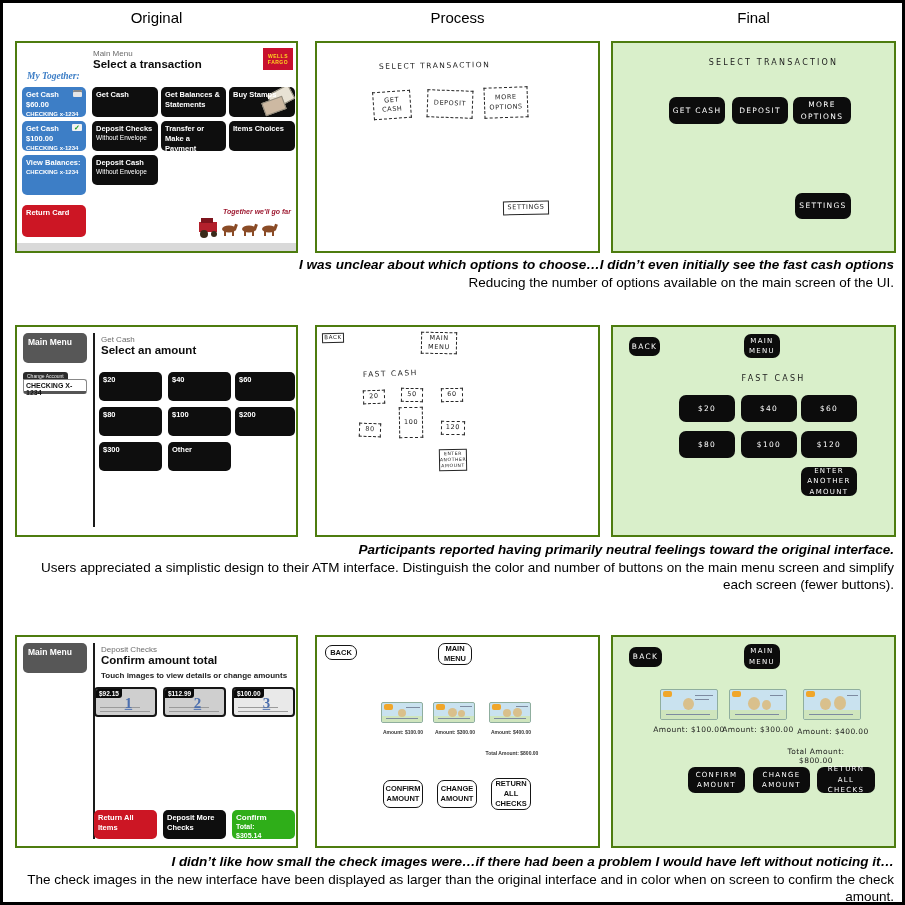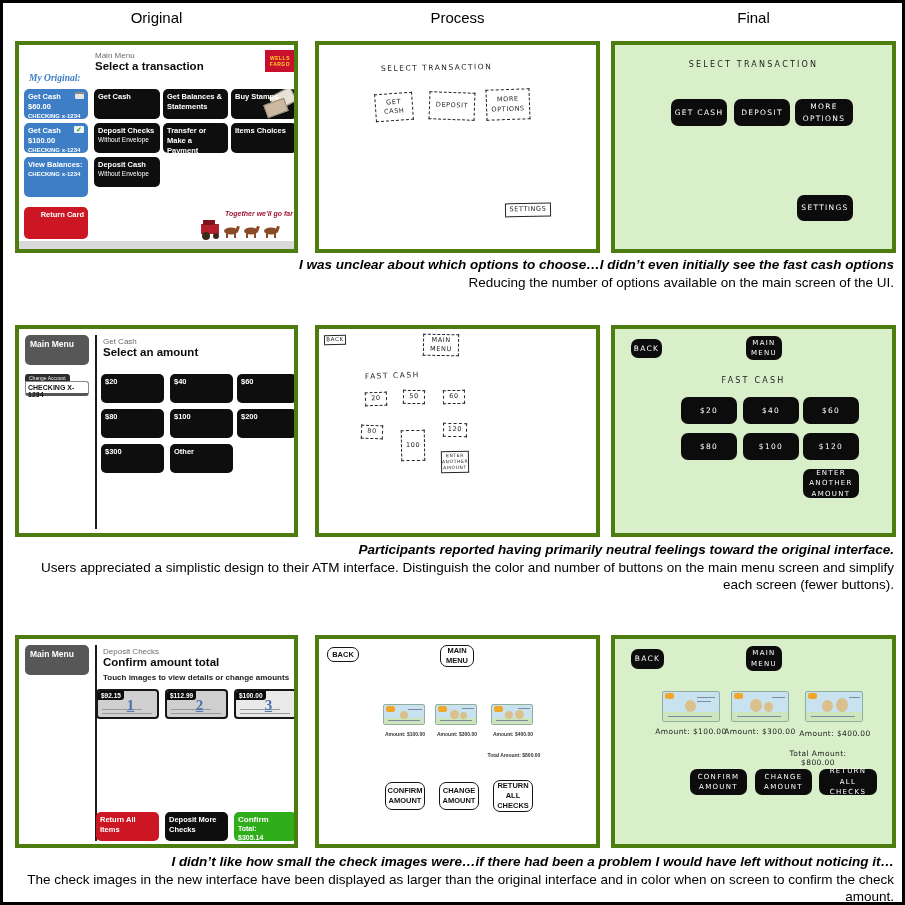--- a/index.html
+++ b/index.html
@@ -1,18 +1,18 @@
 <!DOCTYPE html>
 <html><head>
 <meta charset="utf-8">
 <style>
   html,body{margin:0;padding:0;background:#fff;}
   .canvas{position:relative;width:905px;height:905px;box-sizing:border-box;border:3px solid #000;background:#fff;overflow:hidden;font-family:"Liberation Sans",sans-serif;}
   .colhead{position:absolute;top:6px;height:22px;text-align:center;font-size:15px;color:#000;}
-  .panel{position:absolute;box-sizing:border-box;border:4px solid #4d7c0f;background:#fff;overflow:hidden;}
+  .panel{position:absolute;box-sizing:border-box;border:2px solid #4d7c0f;background:#fff;overflow:hidden;padding-left:20px;}
   .green{background:#d9efca;}
   
   .cap{position:absolute;right:8px;width:882px;text-align:right;font-size:13.5px;line-height:17.5px;color:#000;}
   .cap .q{font-style:italic;font-weight:bold;}
   
   .h-small{position:absolute;color:#6b6b6b;font-size:8px;}
   .h-big{position:absolute;color:#0c0c0c;font-size:11.5px;font-weight:bold;}
   .atm-btn{position:absolute;background:#0e0e0e;color:#fff;border-radius:5px;padding:3px 4px;box-sizing:border-box;font-size:7.5px;font-weight:bold;line-height:1.3;overflow:hidden;}
   .atm-btn .sub{display:block;font-size:6.5px;font-weight:normal;}
   .fav{position:absolute;background:#3d7ec6;color:#fff;border-radius:5px;padding:3px 4px;box-sizing:border-box;font-size:7.5px;font-weight:bold;line-height:1.35;}
@@ -60,21 +60,21 @@
   <div class="colhead" style="left:12px;width:283px;">Original</div>
   <div class="colhead" style="left:608px;width:285px;">Final</div>
 
   <div class="panel" style="left:12px;top:38px;width:283px;height:212px;">
     <div class="h-small" style="left:76px;top:6px;">Main Menu</div>
     <div class="h-big" style="left:76px;top:15px;">Select a transaction</div>
     <div class="wf" style="left:246px;top:5px;width:30px;height:22px;">
       <span>WELLS</span>
       <span>FARGO</span>
     </div>
-    <div class="favtitle" style="left:10px;top:28px;">My Original:</div>
+    <div class="favtitle" style="left:10px;top:28px;">My Together:</div>
 
     <div class="fav" style="left:5px;top:44px;width:64px;height:30px;">
       <span class="icon-receipt"></span>
       <span>Get Cash</span><br>
       <span>$60.00</span>
       <span class="acct">CHECKING x-1234</span>
     </div>
     <div class="fav" style="left:5px;top:78px;width:64px;height:30px;">
       <span class="icon-envck">✓</span>
       <span>Get Cash</span><br>
@@ -108,21 +108,21 @@
     </div>
     <div class="atm-btn" style="left:212px;top:78px;width:66px;height:30px;">
       <span>Items Choices</span>
     </div>
 
     <div class="atm-btn" style="left:75px;top:112px;width:66px;height:30px;">
       <span>Deposit Cash</span>
       <span class="sub">Without Envelope</span>
     </div>
 
-    <div class="atm-btn redbtn" style="left:5px;top:162px;width:64px;height:32px;text-align:right;">
+    <div class="atm-btn redbtn" style="left:5px;top:162px;width:64px;height:32px;">
       <span>Return Card</span>
     </div>
 
     <div class="slogan" style="left:206px;top:165px;">Together we'll go far</div>
     <svg style="position:absolute;left:180px;top:172px;" width="96" height="24" viewBox="0 0 96 24">
       <rect x="2" y="7" width="18" height="10" fill="#b3202c"></rect>
       <rect x="4" y="3" width="12" height="5" fill="#7e141d"></rect>
       <circle cx="7" cy="19" r="4" fill="#3a2a1a"></circle>
       <circle cx="17" cy="19" r="3" fill="#3a2a1a"></circle>
       <g fill="#8a4b26">
@@ -211,21 +211,21 @@
       </div>
     <div class="skbox" style="left:84px;top:61px;width:22px;height:14px;transform:rotate(1deg);">
         <span>50</span>
       </div>
     <div class="skbox" style="left:124px;top:61px;width:22px;height:14px;transform:rotate(-1deg);">
         <span>60</span>
       </div>
     <div class="skbox" style="left:42px;top:96px;width:22px;height:14px;transform:rotate(2deg);">
         <span>80</span>
       </div>
-    <div class="skbox" style="left:82px;top:101px;width:24px;height:31px;transform:rotate(-1deg);">
+    <div class="skbox" style="left:82px;top:80px;width:24px;height:31px;transform:rotate(-1deg);">
         <span>100</span>
       </div>
     <div class="skbox" style="left:124px;top:94px;width:24px;height:14px;transform:rotate(1deg);">
         <span>120</span>
       </div>
     <div class="skbox solidbox" style="left:122px;top:122px;width:28px;height:22px;font-size:4.5px;transform:rotate(-1deg);">
         <span>ENTER ANOTHER AMOUNT</span>
       </div>
   </div>
 

